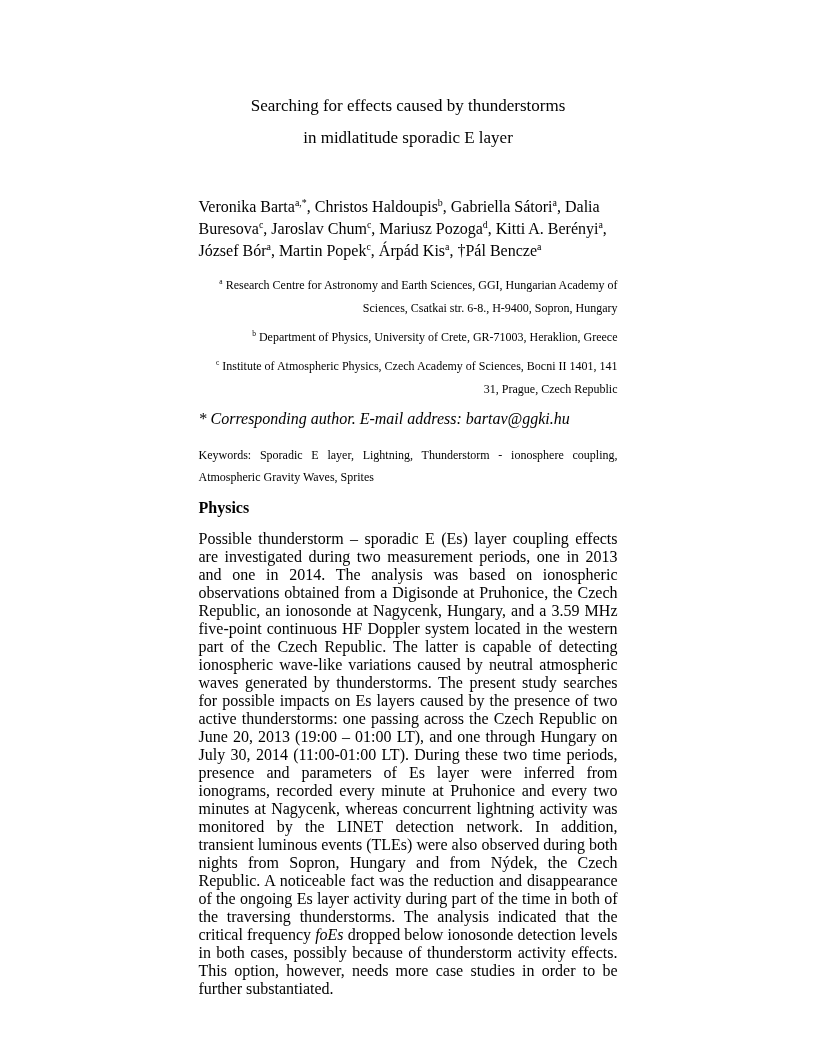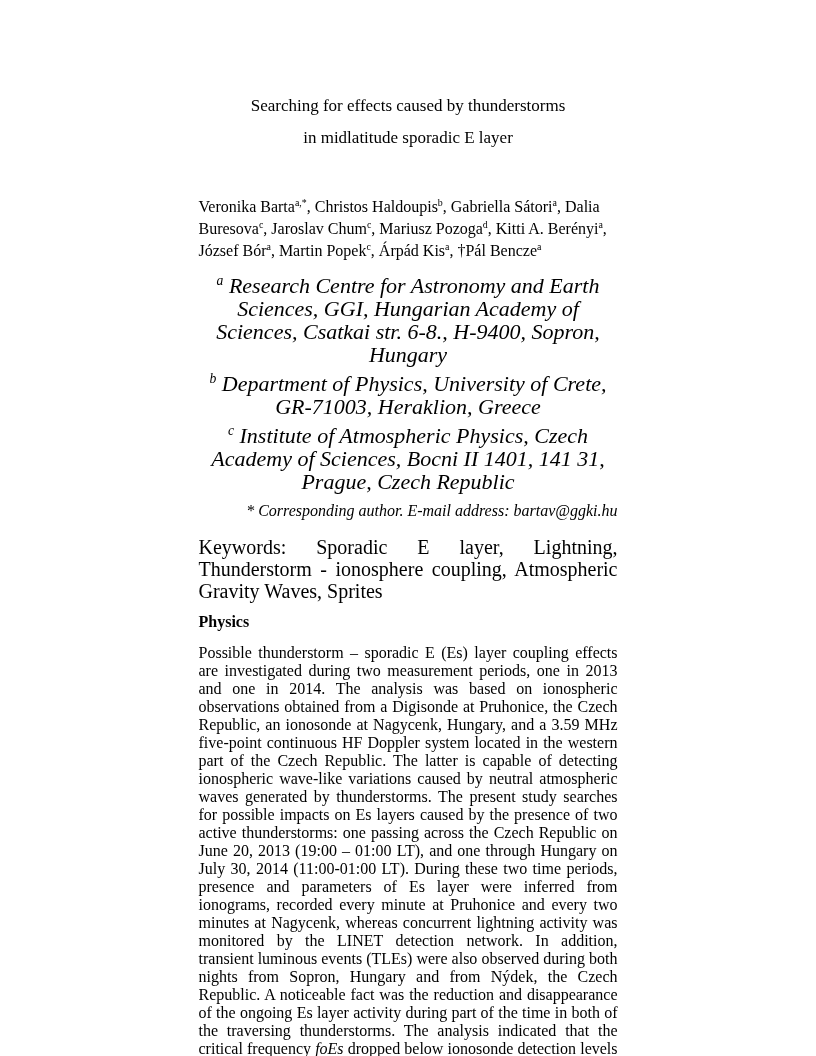--- a/index.html
+++ b/index.html
@@ -21,36 +21,35 @@
     margin-bottom: 42px;
   }
   .title-line { line-height: 32px; }
   .authors {
     text-align: left;
     font-size: 16px;
     line-height: 22px;
     margin-bottom: 12px;
   }
   .affiliation {
-    text-align: center;
-    font-style: italic;
-    font-size: 22px;
+    text-align: right;
+    font-size: 12px;
     line-height: 23px;
     margin-bottom: 6px;
   }
   .corresponding {
-    text-align: right;
+    text-align: left;
     font-style: italic;
     font-size: 16px;
     line-height: 23px;
     margin: 2px 0 14px 0;
   }
   .keywords {
     text-align: justify;
-    font-size: 20px;
+    font-size: 12px;
     line-height: 22px;
     margin-bottom: 10px;
   }
   .abstract-heading {
     font-size: 16px;
     font-weight: bold;
     line-height: 20px;
     margin: 6px 0 12px 0;
   }
   .abstract-body {

